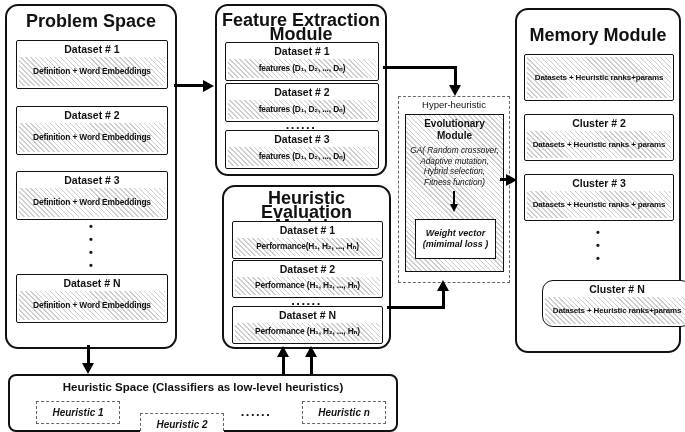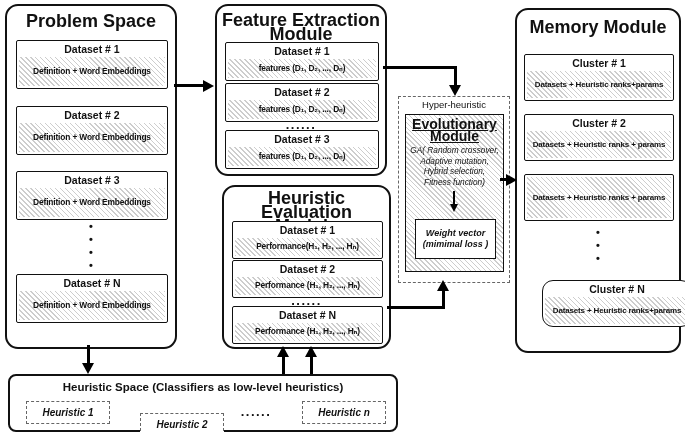--- a/index.html
+++ b/index.html
@@ -87,59 +87,59 @@
     <div class="inner-box" style="left:8px;top:119px;width:149px;height:36px;">
       <div class="box-name">Dataset # N</div>
       <div class="box-desc hatch">Performance (H₁, H₂, ..., Hₙ)</div>
     </div>
   </div>
 
   <div class="dashed" style="position:absolute;left:398px;top:96px;width:110px;height:185px;background:#fff;">
     <div style="position:absolute;top:2px;left:0;right:0;text-align:center;font-size:9.5px;">Hyper-heuristic</div>
 
     <div class="hatch" style="position:absolute;left:6px;top:17px;width:97px;height:156px;border:1.5px solid #111;background-color:#fff;">
-      <div class="module-title" style="top:3px;font-size:14px;line-height:12px;text-decoration:underline;">Evolutionary
+      <div class="module-title" style="top:3px;font-size:10px;line-height:12px;">Evolutionary
 Module</div>
       <div style="position:absolute;top:30px;left:0;right:0;text-align:center;font-style:italic;font-size:8.3px;line-height:10.5px;white-space:pre-line;">GA( Random crossover,
 Adaptive mutation,
 Hybrid selection,
 Fitness function)</div>
       <div class="seg" style="left:47px;top:76px;width:2px;height:14px;"></div>
       <div class="ah ah-down-sm" style="left:44px;top:89px;"></div>
       <div style="position:absolute;left:9px;top:104px;width:79px;height:38px;border:1.6px solid #111;background:#fff;display:flex;align-items:center;justify-content:center;text-align:center;font-weight:bold;font-style:italic;font-size:9px;line-height:11px;white-space:pre-line;">Weight vector
 (mimimal loss )</div>
     </div>
   </div>
 
   <div class="module" style="left:515px;top:8px;width:162px;height:341px;">
-    <div class="module-title" style="top:10px;">Memory Module</div>
+    <div class="module-title" style="top:18px;">Memory Module</div>
 
     <div class="inner-box" style="left:7px;top:44px;width:148px;height:45px;">
-      <div class="box-name">Cluster # 1</div>
       <div class="box-desc hatch" style="font-size:8px;">Datasets + Heuristic ranks+params</div>
     </div>
     <div class="inner-box" style="left:7px;top:104px;width:148px;height:45px;">
       <div class="box-name">Cluster # 2</div>
       <div class="box-desc hatch" style="font-size:8px;">Datasets + Heuristic ranks + params</div>
     </div>
     <div class="inner-box" style="left:7px;top:164px;width:148px;height:45px;">
+      <div class="box-name">Cluster # 3</div>
       <div class="box-desc hatch" style="font-size:8px;">Datasets + Heuristic ranks + params</div>
     </div>
     <div class="vdots" style="top:216px;">•
 •
 •</div>
     <div class="inner-box" style="left:25px;top:270px;width:148px;height:45px;border-radius:11px;">
       <div class="box-name">Cluster # N</div>
       <div class="box-desc hatch" style="font-size:8px;">Datasets + Heuristic ranks+params</div>
     </div>
   </div>
 
   <div class="module" style="left:8px;top:374px;width:386px;height:54px;border-radius:8px;">
     <div class="module-title" style="top:4px;font-size:11.5px;">Heuristic Space (Classifiers as low-level heuristics)</div>
-    <div class="dash-item dashed" style="left:16px;top:25px;width:82px;height:21px;">Heuristic 1</div>
+    <div class="dash-item dashed" style="left:26px;top:25px;width:82px;height:21px;">Heuristic 1</div>
     <div class="dash-item dashed" style="left:130px;top:25px;width:82px;height:21px;margin-top:12px;">Heuristic 2</div>
     <div class="hdots" style="left:206px;top:31px;width:80px;">......</div>
     <div class="dash-item dashed" style="left:292px;top:25px;width:82px;height:21px;">Heuristic n</div>
   </div>
 
   <div class="seg" style="left:174px;top:84px;width:30px;height:3px;"></div>
   <div class="ah ah-right" style="left:203px;top:80px;"></div>
 
   <div class="seg" style="left:383px;top:66px;width:73px;height:3px;"></div>
   <div class="seg" style="left:454px;top:66px;width:3px;height:21px;"></div>

